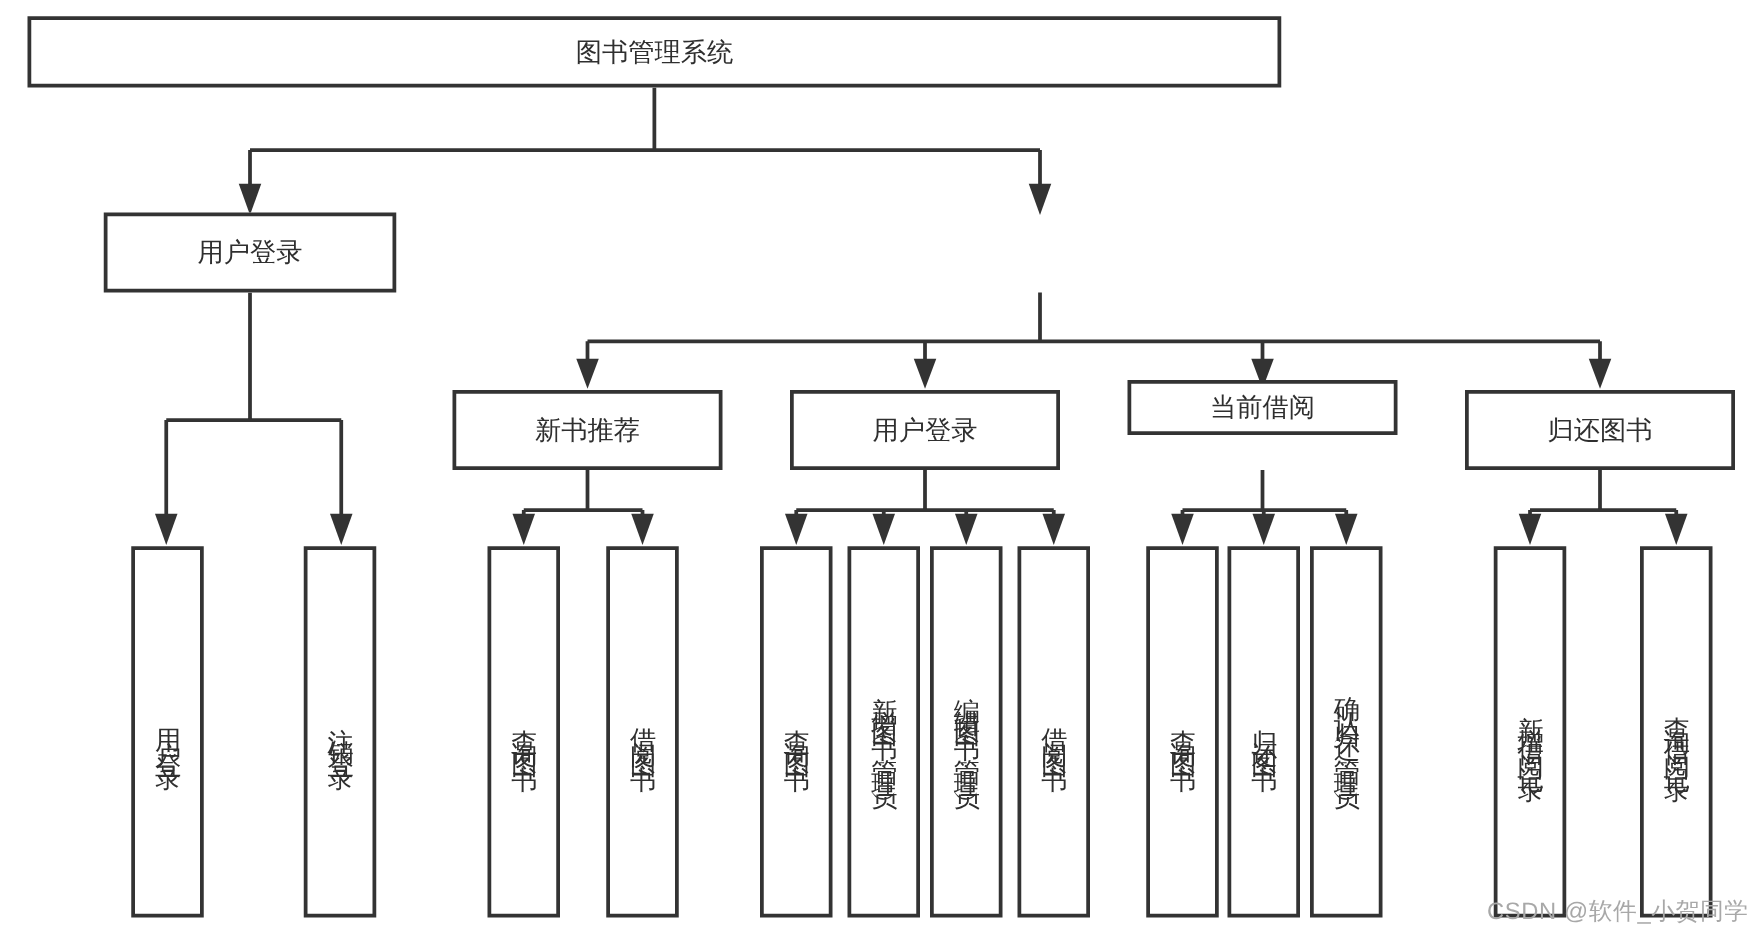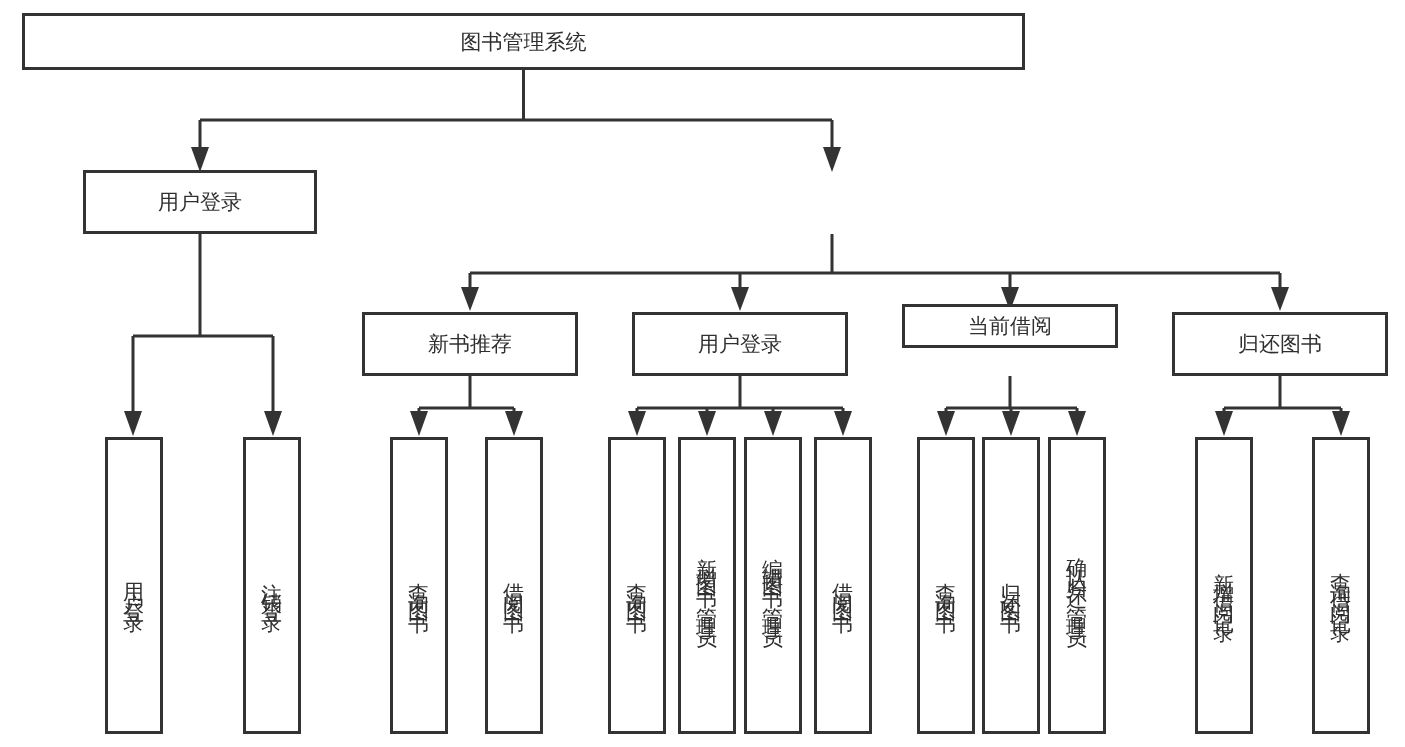--- a/index.html
+++ b/index.html
@@ -161,14 +161,15 @@
     <span class="lbl">确认归还（管理员）</span>
   </div>
 
   <div class="node vnode v-r1">
     <span class="lbl">新增借阅记录</span>
   </div>
   <div class="node vnode v-r2">
     <span class="lbl">查询借阅记录</span>
   </div>
 
+  <div class="watermark">CSDN @软件_小贺同学</div>
 
 </div>
 
 </body></html>

